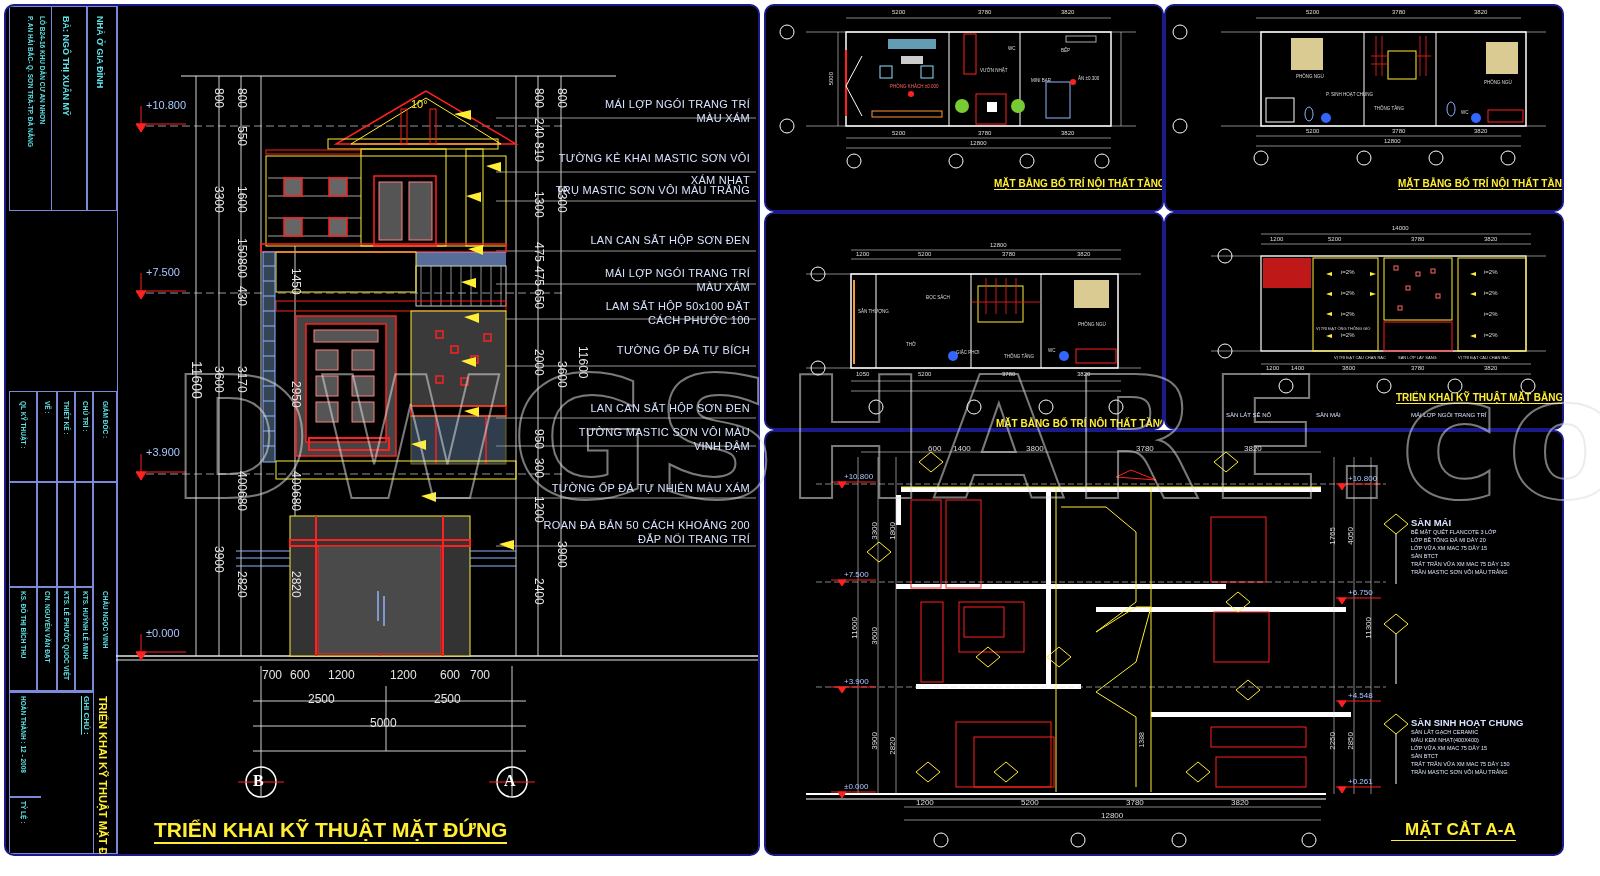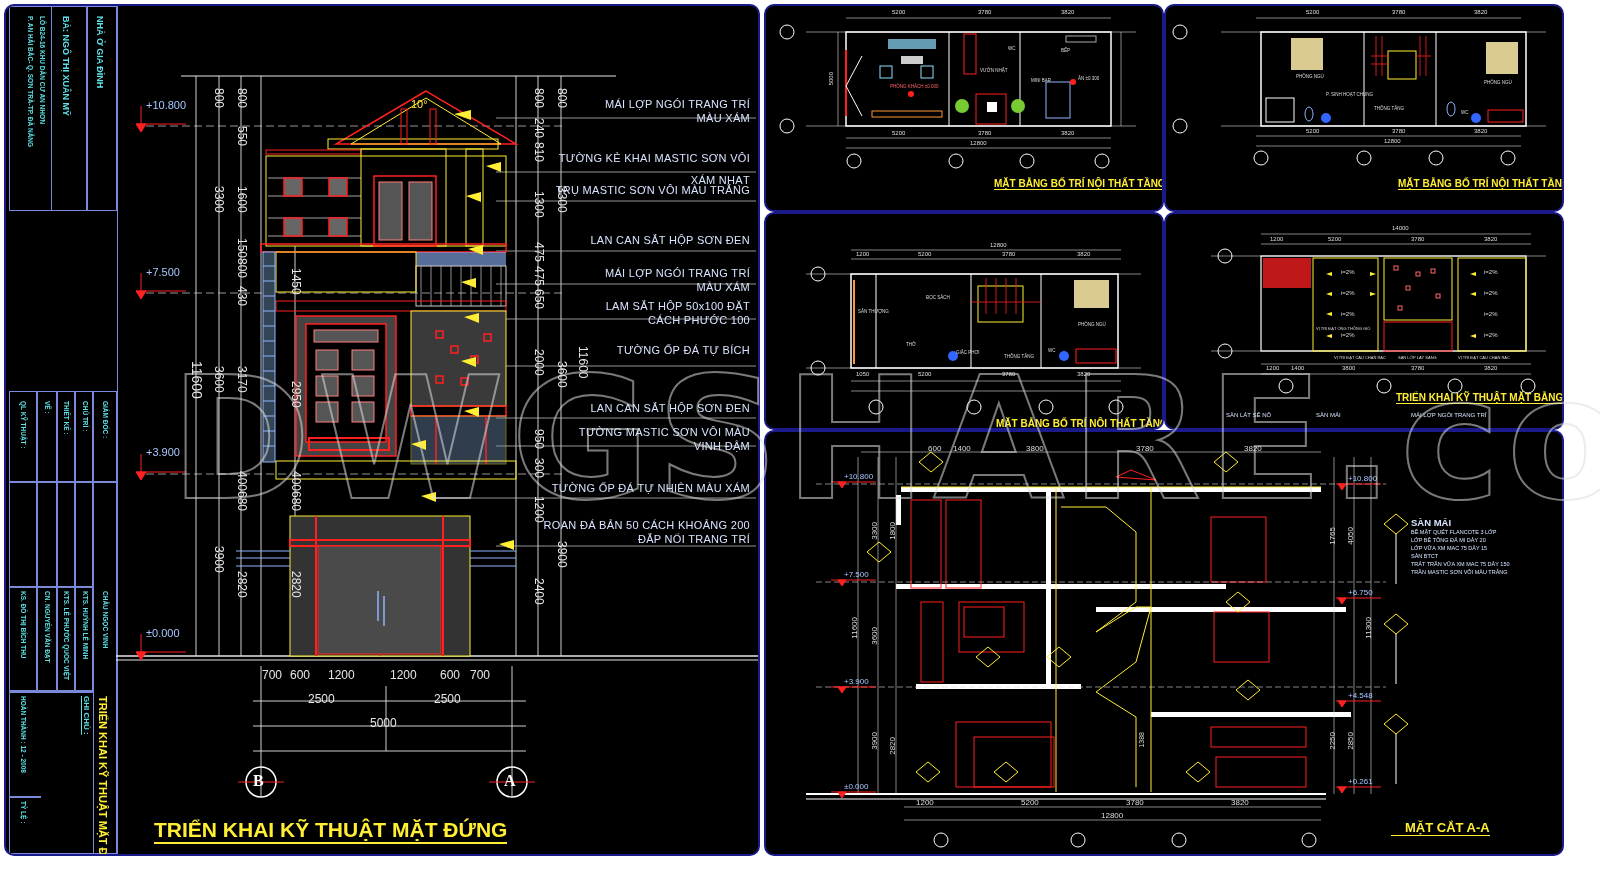--- a/index.html
+++ b/index.html
@@ -701,17 +701,26 @@
 
   <div class="legend-item" style="left:645px;top:85px;">
     <div class="legend-head">SÀN MÁI</div>
     <div class="legend-line">BỀ MẶT QUÉT FLANCOTE 3 LỚP</div>
     <div class="legend-line">LỚP BÊ TÔNG ĐÁ MI DÀY 20</div>
     <div class="legend-line">LỚP VỮA XM MAC 75 DÀY 15</div>
     <div class="legend-line">SÀN BTCT</div>
     <div class="legend-line">TRÁT TRẦN VỮA XM MAC 75 DÀY 150</div>
     <div class="legend-line">TRẦN MASTIC SƠN VÔI MÀU TRẮNG</div>
   </div>
-
-  <div class="abs txt-y" style="left:625px;top:388px;font-size:13px;font-weight:bold;border-bottom:1px solid #ffee33;padding-left:14px;">MẶT CẮT A-A</div>
+  <div class="legend-item" style="left:645px;top:285px;">
+    <div class="legend-head">SÀN SINH HOẠT CHUNG</div>
+    <div class="legend-line">SÀN LÁT GẠCH CERAMIC</div>
+    <div class="legend-line">MÀU KEM NHẠT(400X400)</div>
+    <div class="legend-line">LỚP VỮA XM MAC 75 DÀY 15</div>
+    <div class="legend-line">SÀN BTCT</div>
+    <div class="legend-line">TRÁT TRẦN VỮA XM MAC 75 DÀY 150</div>
+    <div class="legend-line">TRẦN MASTIC SƠN VÔI MÀU TRẮNG</div>
+  </div>
+
+  <div class="abs txt-y" style="left:625px;top:388px;font-size:17px;font-weight:bold;border-bottom:1px solid #ffee33;padding-left:14px;">MẶT CẮT A-A</div>
 </div>
 
 <div class="watermark">DWGSHARE.com</div>
 
 </body></html>

